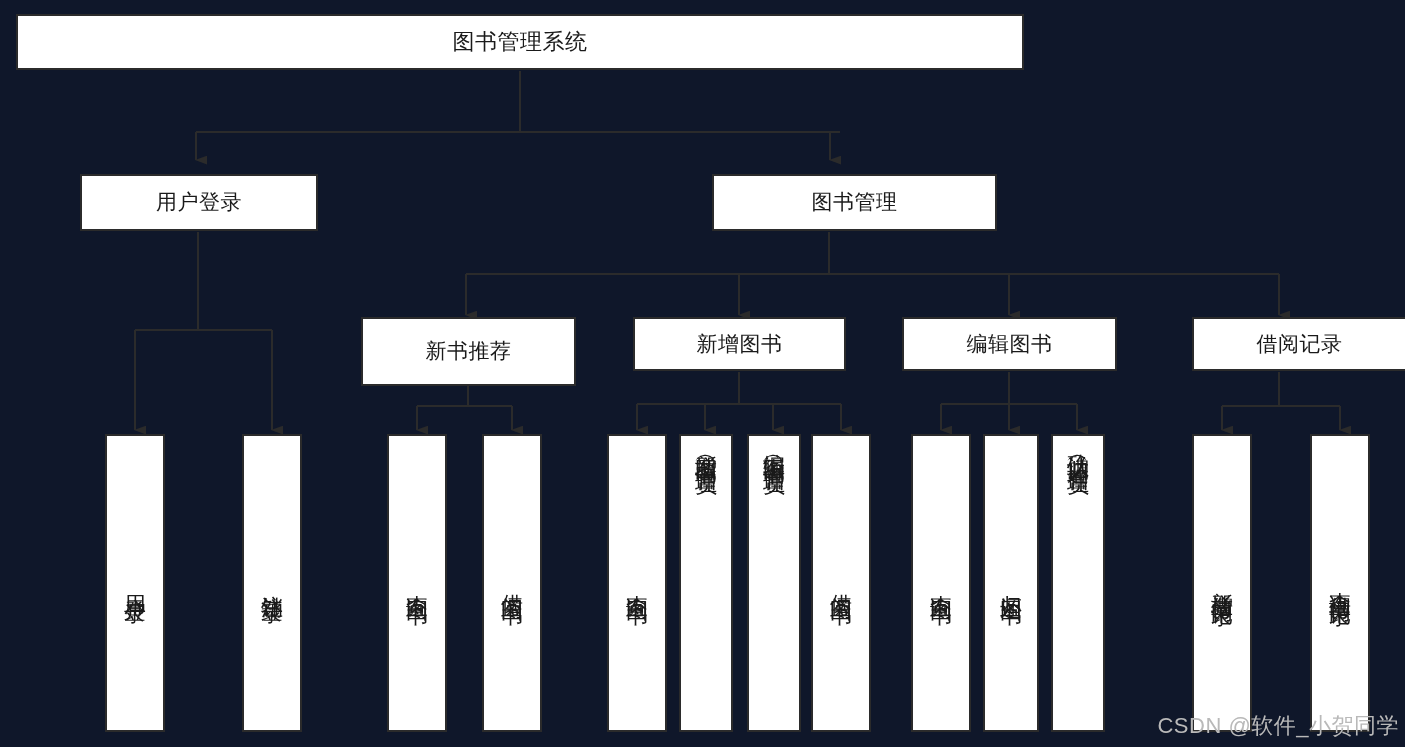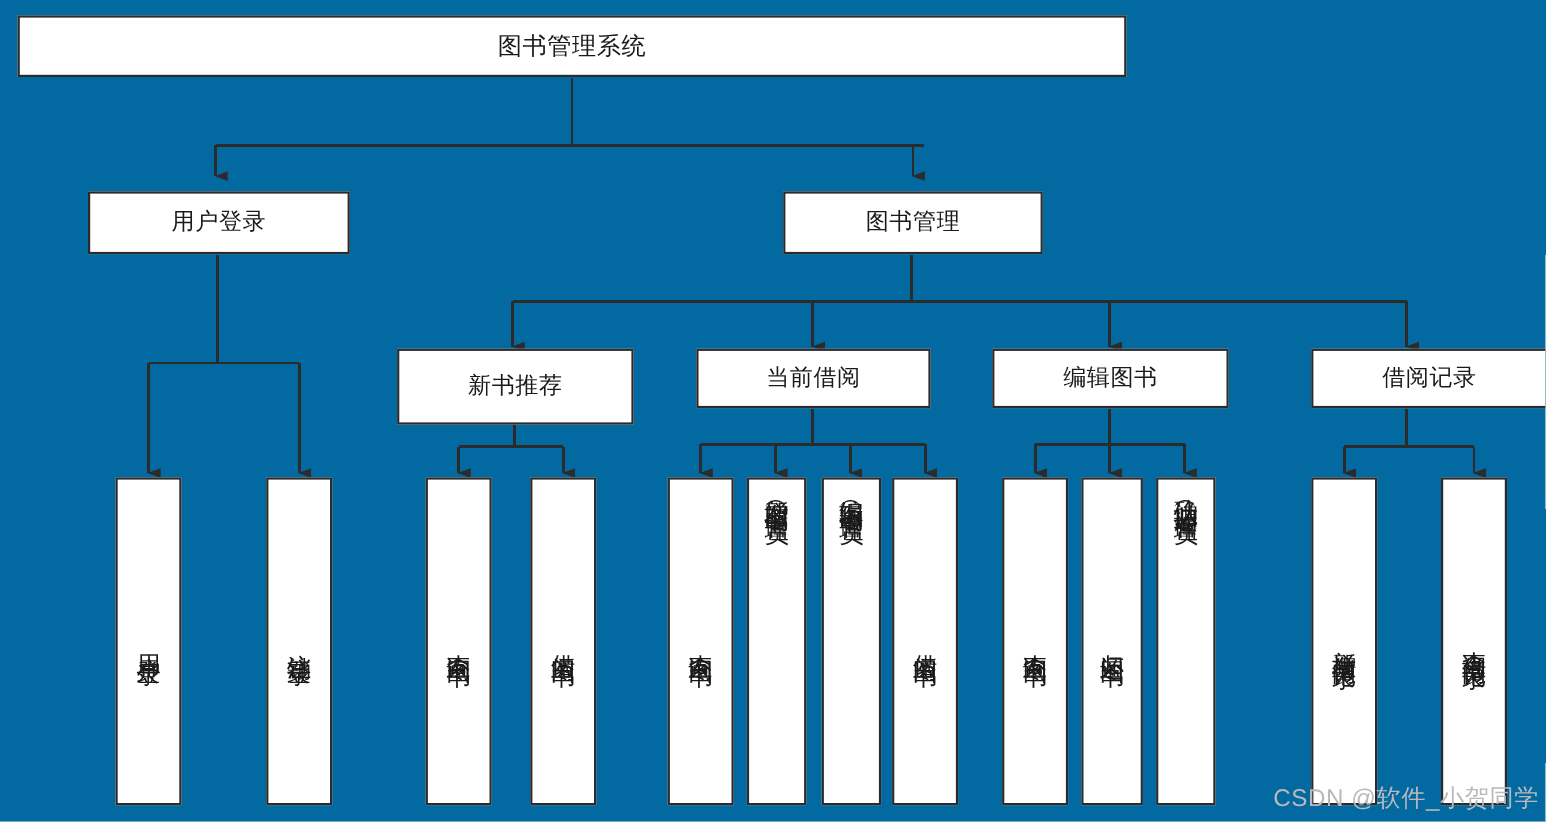--- a/index.html
+++ b/index.html
@@ -7,21 +7,21 @@
     padding: 0;
     background: #ffffff;
   }
   body {
     font-family: "Liberation Sans", "DejaVu Sans", sans-serif;
   }
   #diagram-root {
     position: relative;
     width: 1405px;
     height: 747px;
-    background: #0369a1;
+    background: #0f172a;
     overflow: hidden;
   }
   svg.connectors {
     position: absolute;
     left: 0;
     top: 0;
     width: 1405px;
     height: 747px;
     pointer-events: none;
   }
@@ -134,29 +134,29 @@
     </g>
   </svg>
 
   <div class="node horiz root" style="left:16px; top:14px; width:1008px; height:56px;">
     <span class="label">图书管理系统</span>
   </div>
 
   <div class="node horiz" style="left:80px; top:174px; width:238px; height:57px;">
     <span class="label">用户登录</span>
   </div>
-  <div class="node horiz" style="left:712px; top:174px; width:236px; height:57px;">
+  <div class="node horiz" style="left:712px; top:174px; width:285px; height:57px;">
     <span class="label">图书管理</span>
   </div>
 
   <div class="node horiz" style="left:361px; top:317px; width:215px; height:69px;">
     <span class="label">新书推荐</span>
   </div>
   <div class="node horiz" style="left:633px; top:317px; width:213px; height:54px;">
-    <span class="label">当前借阅</span>
+    <span class="label">新增图书</span>
   </div>
   <div class="node horiz" style="left:902px; top:317px; width:215px; height:54px;">
     <span class="label">编辑图书</span>
   </div>
   <div class="node horiz" style="left:1172px; top:317px; width:215px; height:54px;margin-left:20px;">
     <span class="label">借阅记录</span>
   </div>
 
   <div class="node vert align-mid" style="left:105px; top:434px; width:60px; height:298px;">
     <span class="label">用户登录</span>

